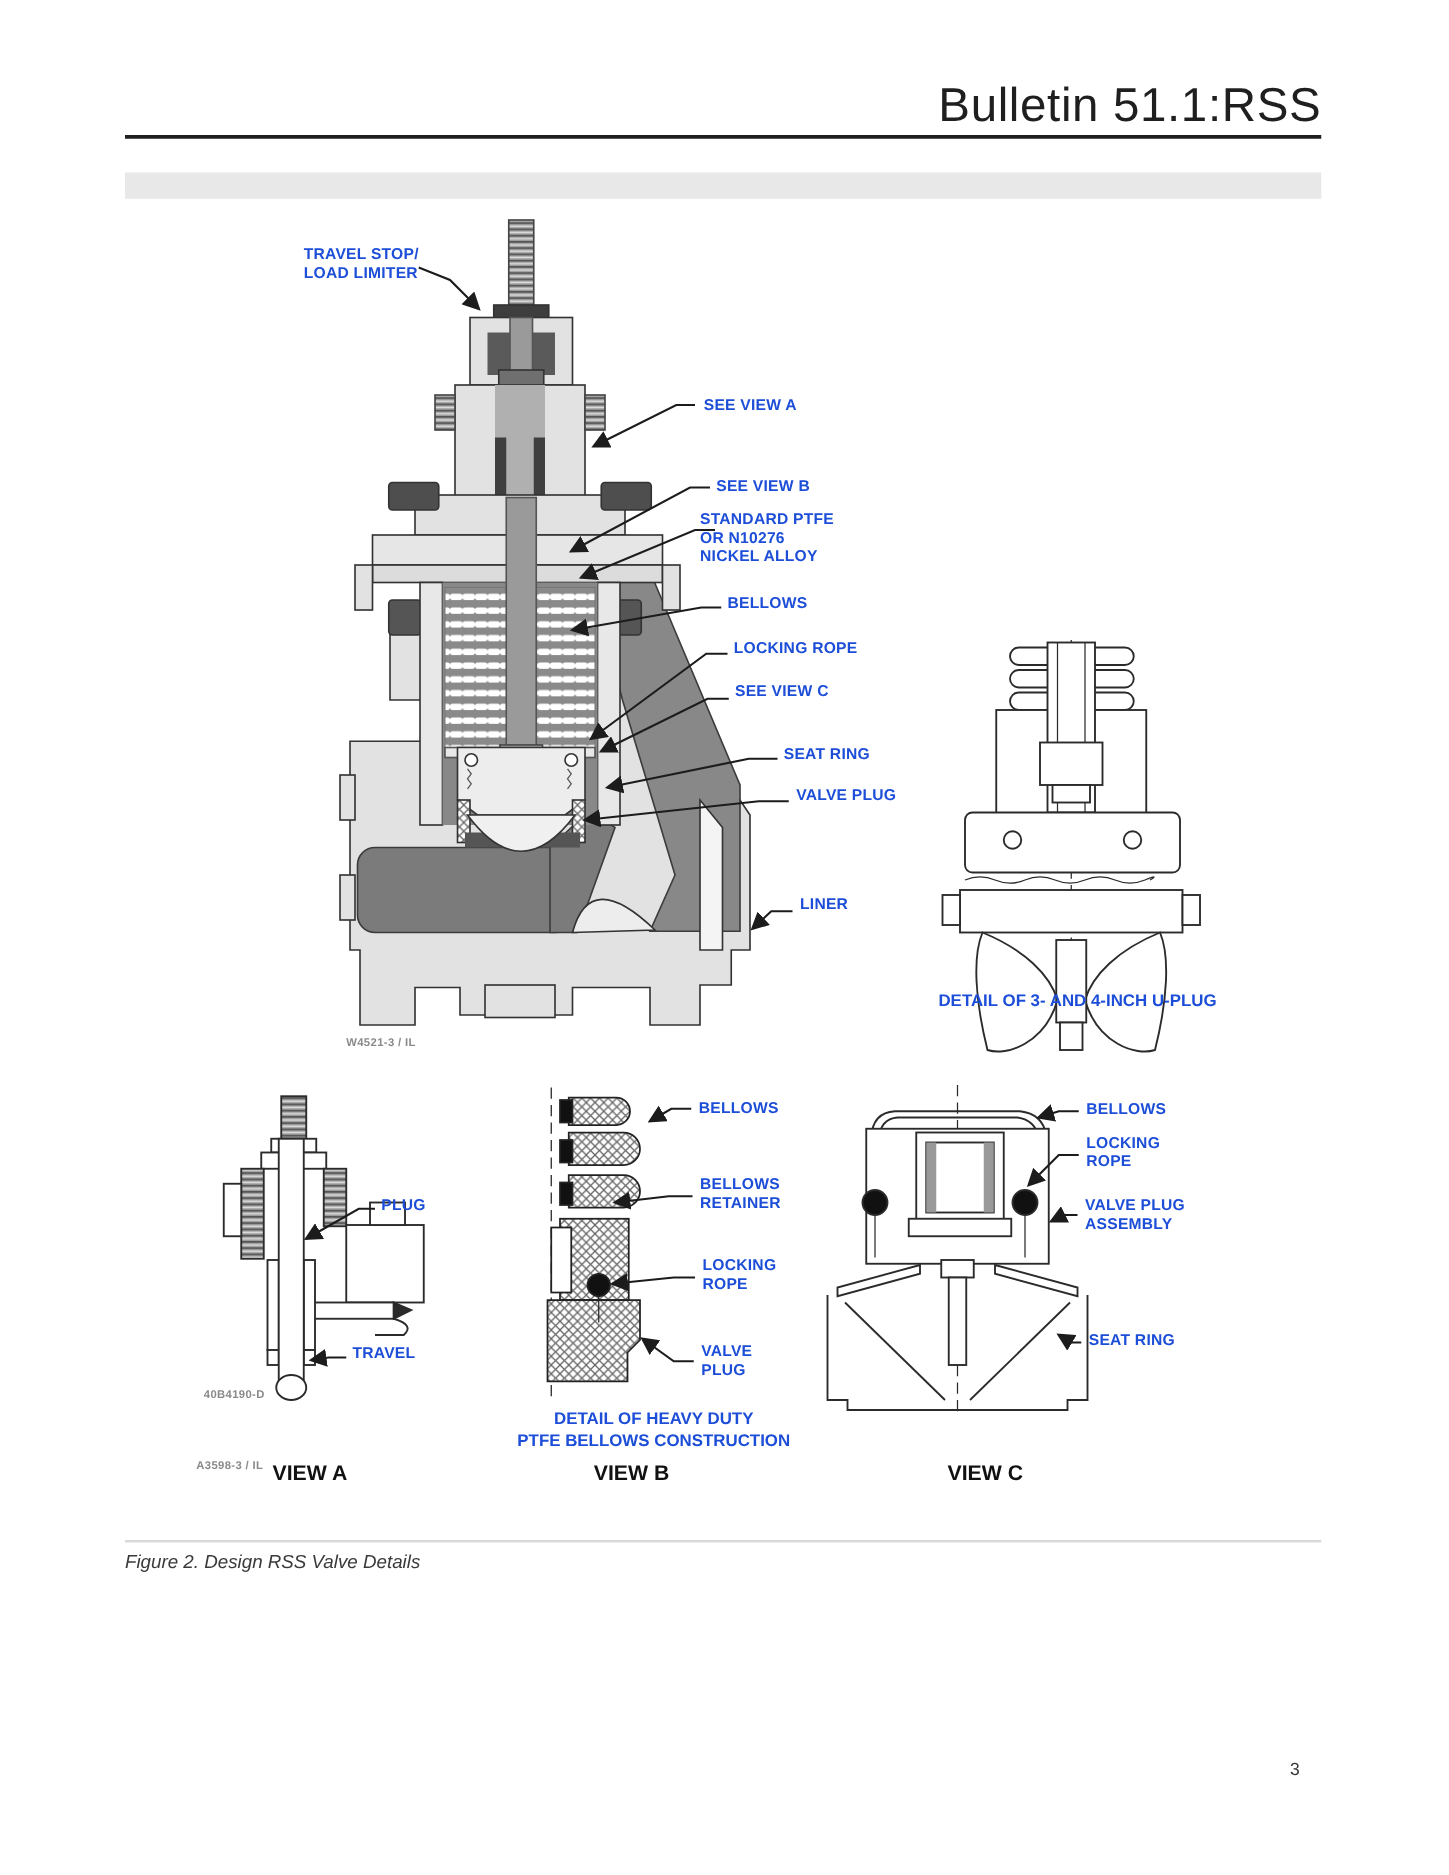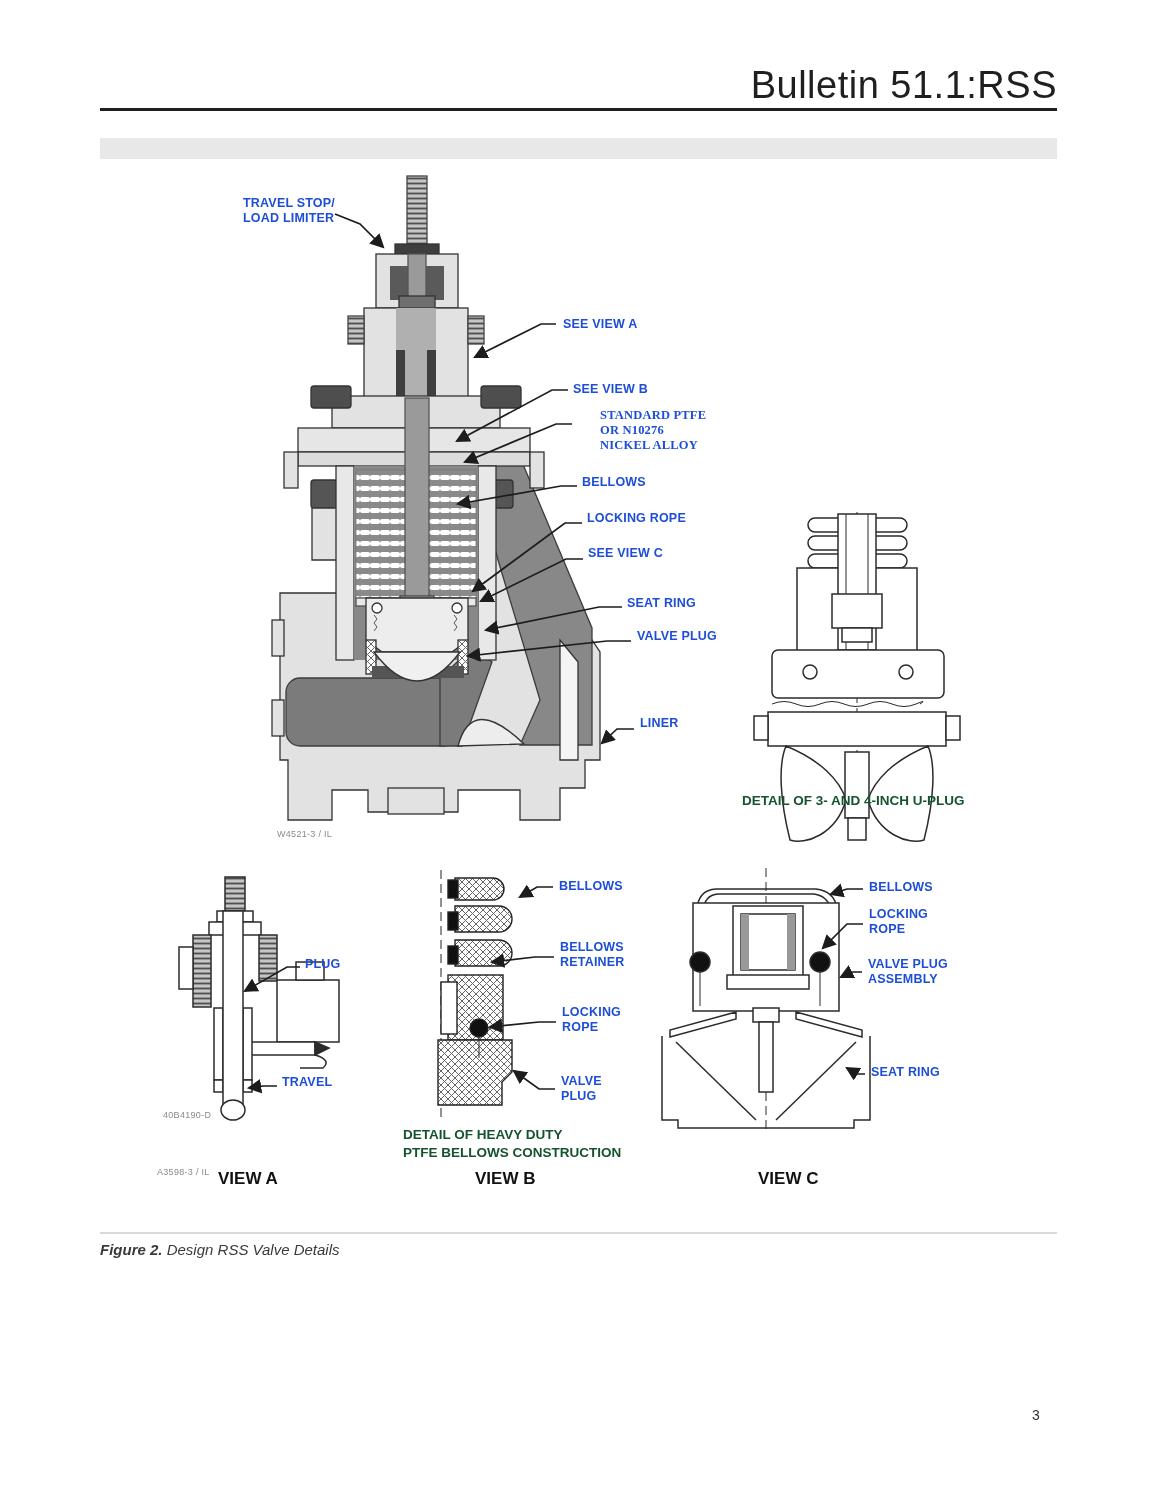--- a/index.html
+++ b/index.html
@@ -4,27 +4,27 @@
 <style>
   html,body{margin:0;padding:0;background:#ffffff;}
   .page{position:relative;width:1159px;height:1500px;background:#ffffff;overflow:hidden;
         font-family:"Liberation Sans",sans-serif;}
   .title{position:absolute;top:64px;right:102px;font-size:38px;color:#1f1f1f;letter-spacing:.5px;}
   .hrule{position:absolute;left:100px;top:108px;width:957px;height:3px;background:#1f1f1f;}
   .graybar{position:absolute;left:100px;top:138px;width:957px;height:21px;background:#e8e8e8;}
   svg.art{position:absolute;left:0;top:0;}
   .lbl{position:absolute;font-weight:bold;font-size:12.5px;line-height:15px;color:#1d4ed8;
        white-space:pre-line;letter-spacing:.2px;}
-  .cap{position:absolute;font-weight:bold;font-size:13.5px;line-height:18px;color:#14532d;
-       white-space:pre-line;}
+  .cap{position:absolute;font-weight:bold;font-size:13.5px;line-height:18px;color:#1d4ed8;
+       text-align:center;white-space:pre-line;}
   .viewtitle{position:absolute;font-weight:bold;font-size:17px;color:#111;}
-  .code{position:absolute;font-size:9px;color:#8a8a8a;letter-spacing:.3px;}
+  .code{position:absolute;font-size:9px;color:#8a8a8a;letter-spacing:.3px;font-weight:bold;}
   .caprule{position:absolute;left:100px;top:1232px;width:957px;height:2px;background:#d9d9d9;}
   .figcap{position:absolute;left:100px;top:1241px;font-size:15px;font-style:italic;color:#3a3a3a;}
-  .figcap .b{font-weight:bold;}
+  .figcap .b{font-weight:normal;}
   .pagenum{position:absolute;left:1032px;top:1407px;font-size:14px;color:#333;}
 </style>
 </head>
 <body>
 
 <div class="page">
 
   <div class="title">Bulletin 51.1:RSS</div>
   <div class="hrule"></div>
   <div class="graybar"></div>
@@ -219,21 +219,21 @@
       <polyline points="863,924 847,924 823,948" marker-end="url(#ah)"></polyline>
       <polyline points="862,972 851,972 841,977" marker-end="url(#ah)"></polyline>
       <polyline points="865,1074 857,1074 847,1068" marker-end="url(#ah)"></polyline>
     </g>
   </svg>
 
   <div class="lbl" style="left:243px;top:196px;">TRAVEL STOP/
 LOAD LIMITER</div>
   <div class="lbl" style="left:563px;top:317px;">SEE VIEW A</div>
   <div class="lbl" style="left:573px;top:382px;">SEE VIEW B</div>
-  <div class="lbl" style="left:600px;top:408px;font-family:Liberation Serif, serif;">STANDARD PTFE
+  <div class="lbl" style="left:560px;top:408px;">STANDARD PTFE
 OR N10276
 NICKEL ALLOY</div>
   <div class="lbl" style="left:582px;top:475px;">BELLOWS</div>
   <div class="lbl" style="left:587px;top:511px;">LOCKING ROPE</div>
   <div class="lbl" style="left:588px;top:546px;">SEE VIEW C</div>
   <div class="lbl" style="left:627px;top:596px;">SEAT RING</div>
   <div class="lbl" style="left:637px;top:629px;">VALVE PLUG</div>
   <div class="lbl" style="left:640px;top:716px;">LINER</div>
   <div class="code" style="left:277px;top:829px;">W4521-3 / IL</div>
 

